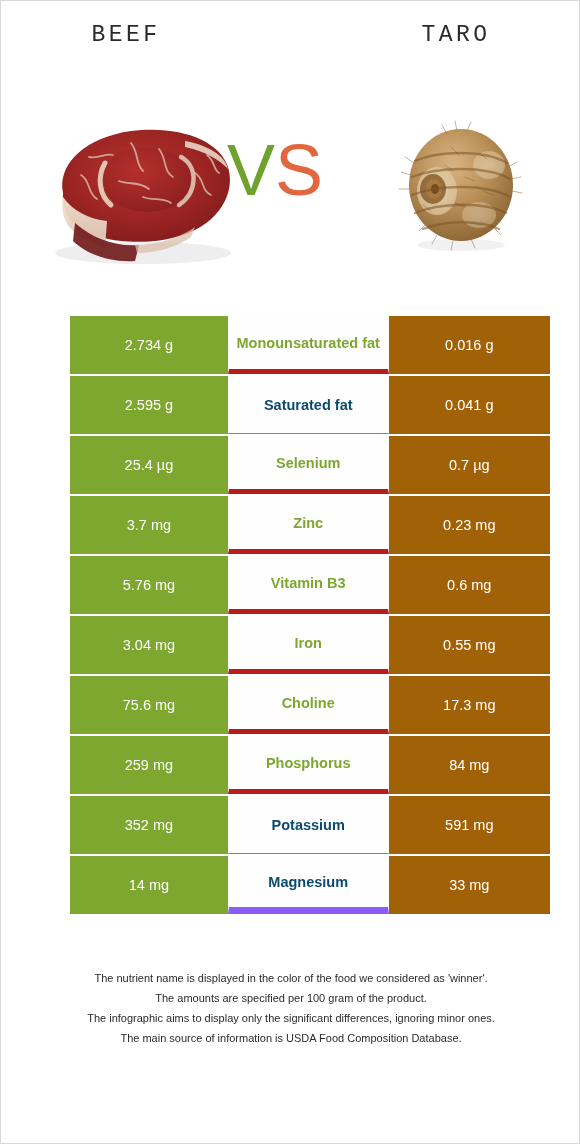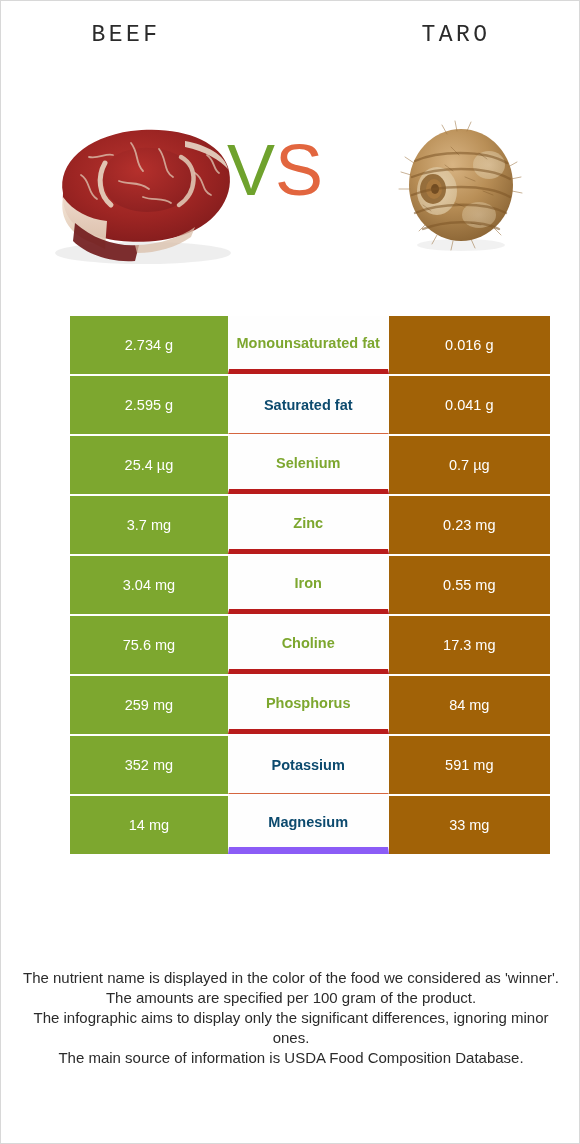--- a/index.html
+++ b/index.html
@@ -110,21 +110,21 @@
   .nrow.win-orange .cell-mid { border-bottom: 1px solid #d5663f; color: #0c4a6e; }
   .nrow.last .cell-mid { border-bottom: 7px solid #8b5cf6; }
 
   
   .footnote {
     position: absolute;
     left: 20px;
     top: 967px;
     width: 540px;
     text-align: center;
-    font-size: 15px;
+    font-size: 11px;
     line-height: 20px;
     color: #2b2b2b;
     font-family: "Liberation Sans", sans-serif;
   }
   .footnote div { white-space: normal; }
 </style>
 </head>
 <body>
 
 <div id="page">
@@ -272,20 +272,25 @@
         <div class="cell cell-left">25.4 µg</div>
         <div class="cell cell-mid">Selenium</div>
         <div class="cell cell-right">0.7 µg</div>
       </div>
       <div class="nrow win-green">
         <div class="cell cell-left">3.7 mg</div>
         <div class="cell cell-mid">Zinc</div>
         <div class="cell cell-right">0.23 mg</div>
       </div>
       <div class="nrow win-green">
+        <div class="cell cell-left">5.76 mg</div>
+        <div class="cell cell-mid">Vitamin B3</div>
+        <div class="cell cell-right">0.6 mg</div>
+      </div>
+      <div class="nrow win-green">
         <div class="cell cell-left">3.04 mg</div>
         <div class="cell cell-mid">Iron</div>
         <div class="cell cell-right">0.55 mg</div>
       </div>
       <div class="nrow win-green">
         <div class="cell cell-left">75.6 mg</div>
         <div class="cell cell-mid">Choline</div>
         <div class="cell cell-right">17.3 mg</div>
       </div>
       <div class="nrow win-green">

